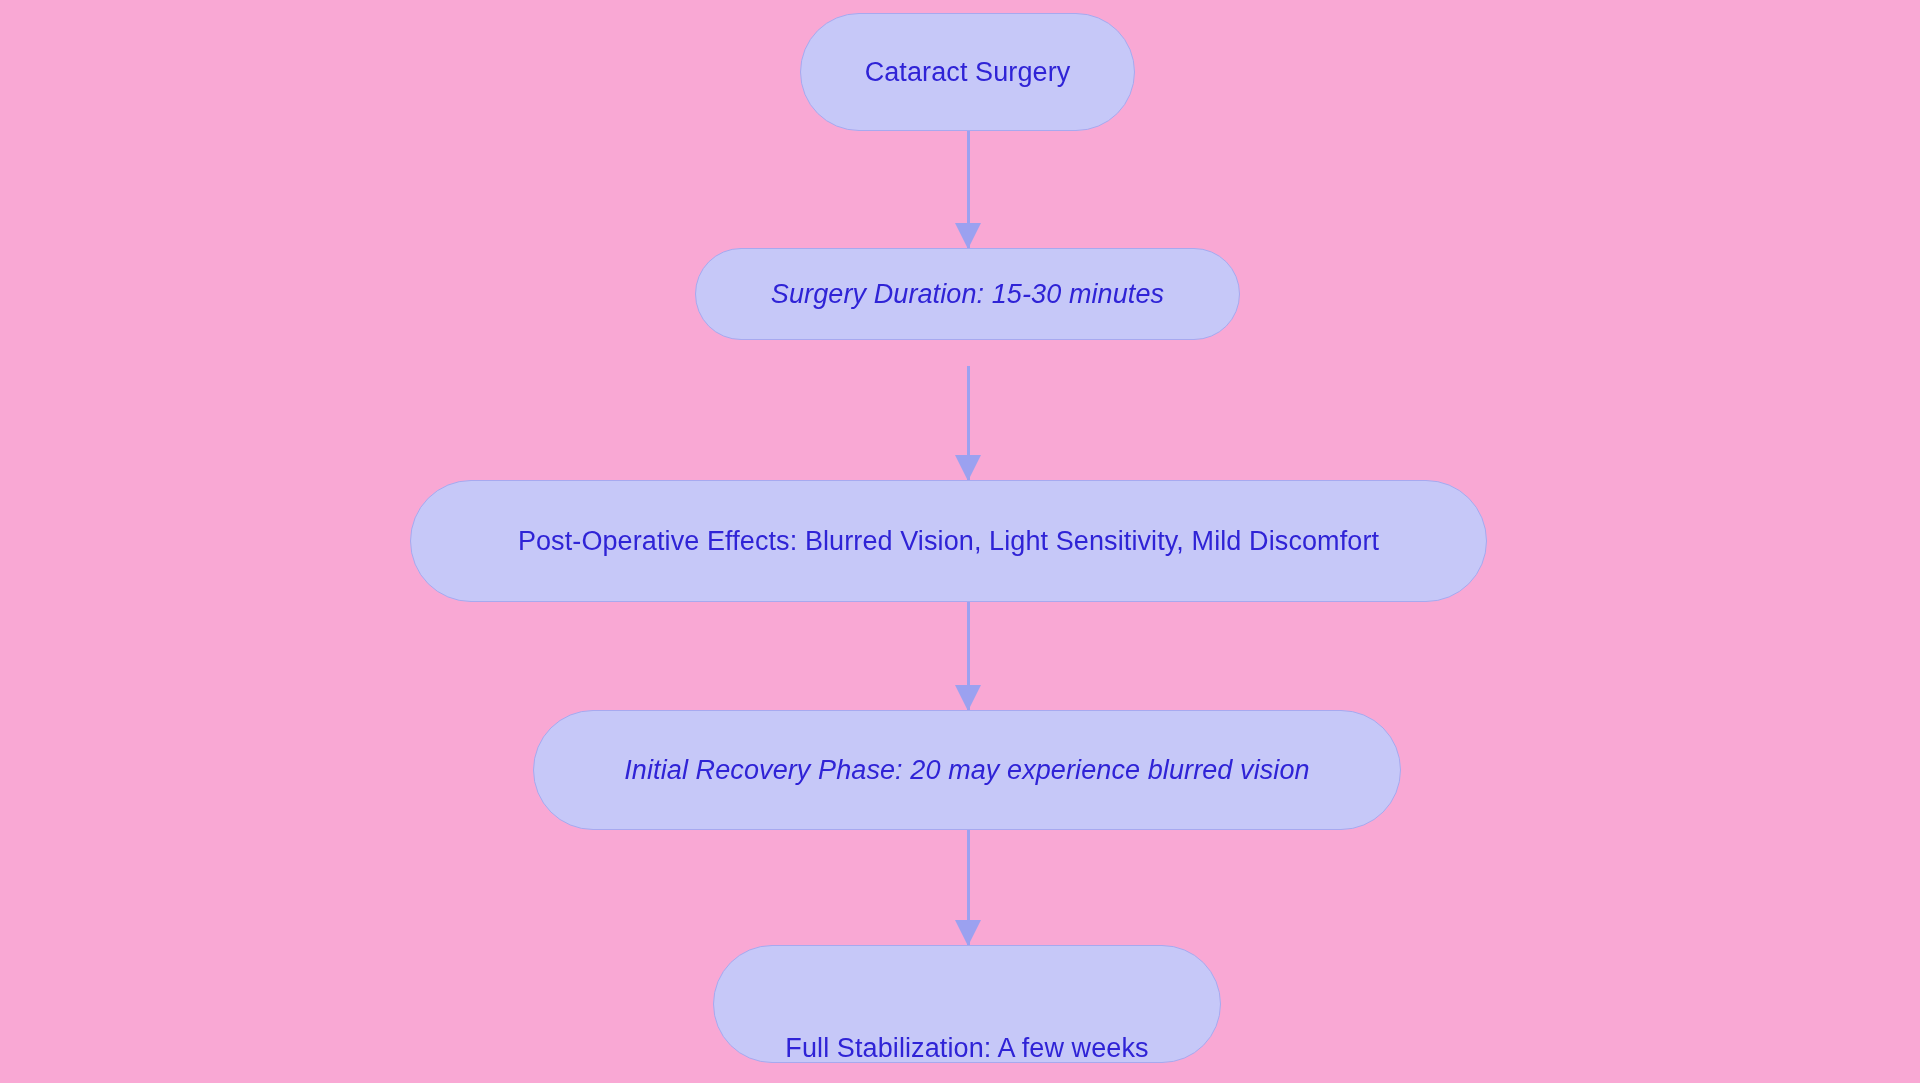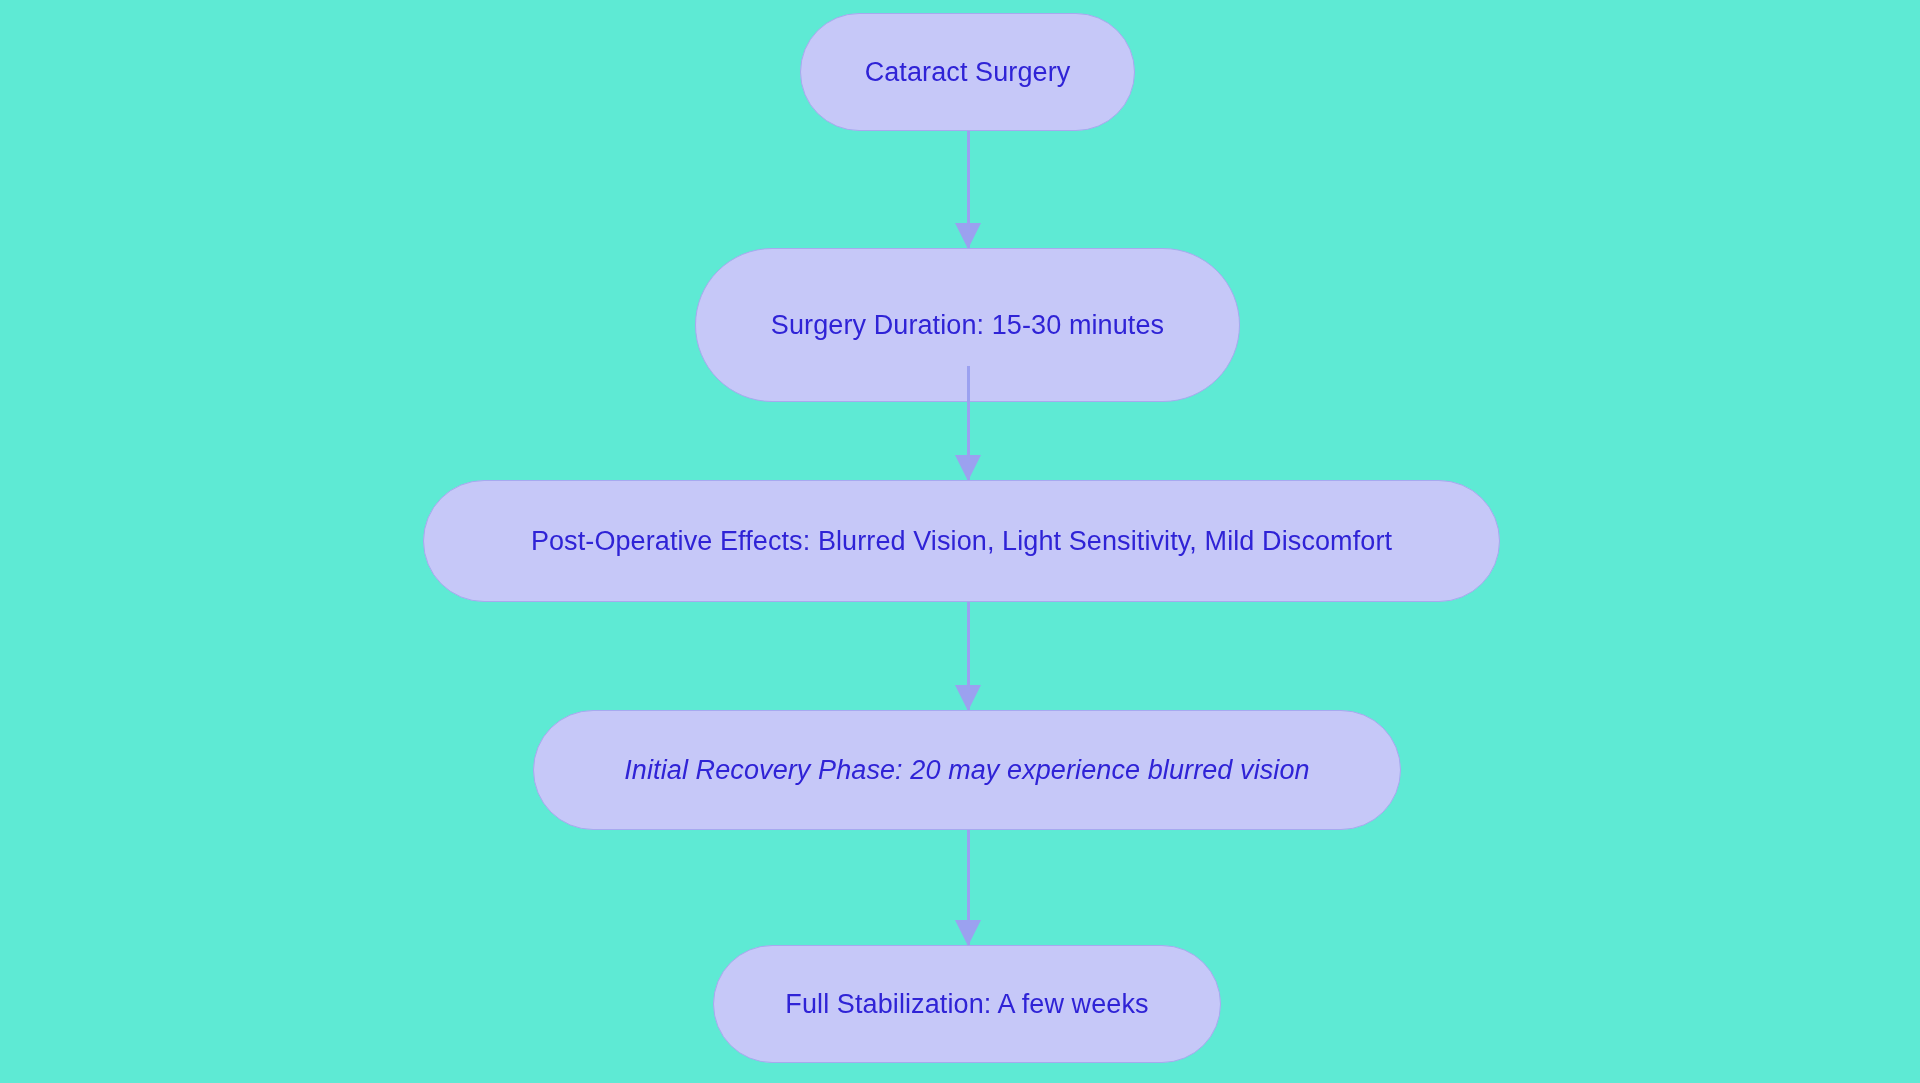--- a/index.html
+++ b/index.html
@@ -11,21 +11,21 @@
     width: 1920px;
     height: 1083px;
     font-family: "Liberation Sans", sans-serif;
     overflow: hidden;
   }
 
   #flowchart {
     position: relative;
     width: 1920px;
     height: 1083px;
-    background: #5eead4;
+    background: #f9a8d4;
   }
 
   .node {
     position: absolute;
     box-sizing: border-box;
     background: #c6c8f8;
     border: 1.6px solid #a7a9ef;
     border-radius: 999px;
     display: flex;
     align-items: center;
@@ -38,24 +38,24 @@
     line-height: 1;
   }
 
   .node-label {
     display: block;
     padding: 0 14px;
   }
 
   
   .node-1 { left: 800px;  top: 13px;   width: 335px;  height: 118px; }
-  .node-2 { left: 695px;  top: 248px;  width: 545px;  height: 154px; }
-  .node-3 { left: 423px;  top: 480px;  width: 1077px; height: 122px; }
+  .node-2 { left: 695px;  top: 248px;  width: 545px;  height: 92px; font-style: italic; }
+  .node-3 { left: 410px;  top: 480px;  width: 1077px; height: 122px; }
   .node-4 { left: 533px;  top: 710px;  width: 868px;  height: 120px; font-style: italic; }
-  .node-5 { left: 713px;  top: 945px;  width: 508px;  height: 118px; }
+  .node-5 { left: 713px;  top: 945px;  width: 508px;  height: 118px; align-items: flex-end; }
 
   
   .edge {
     position: absolute;
     left: 962px;
     width: 12px;
   }
   .edge .line {
     position: absolute;
     left: 4.5px;

